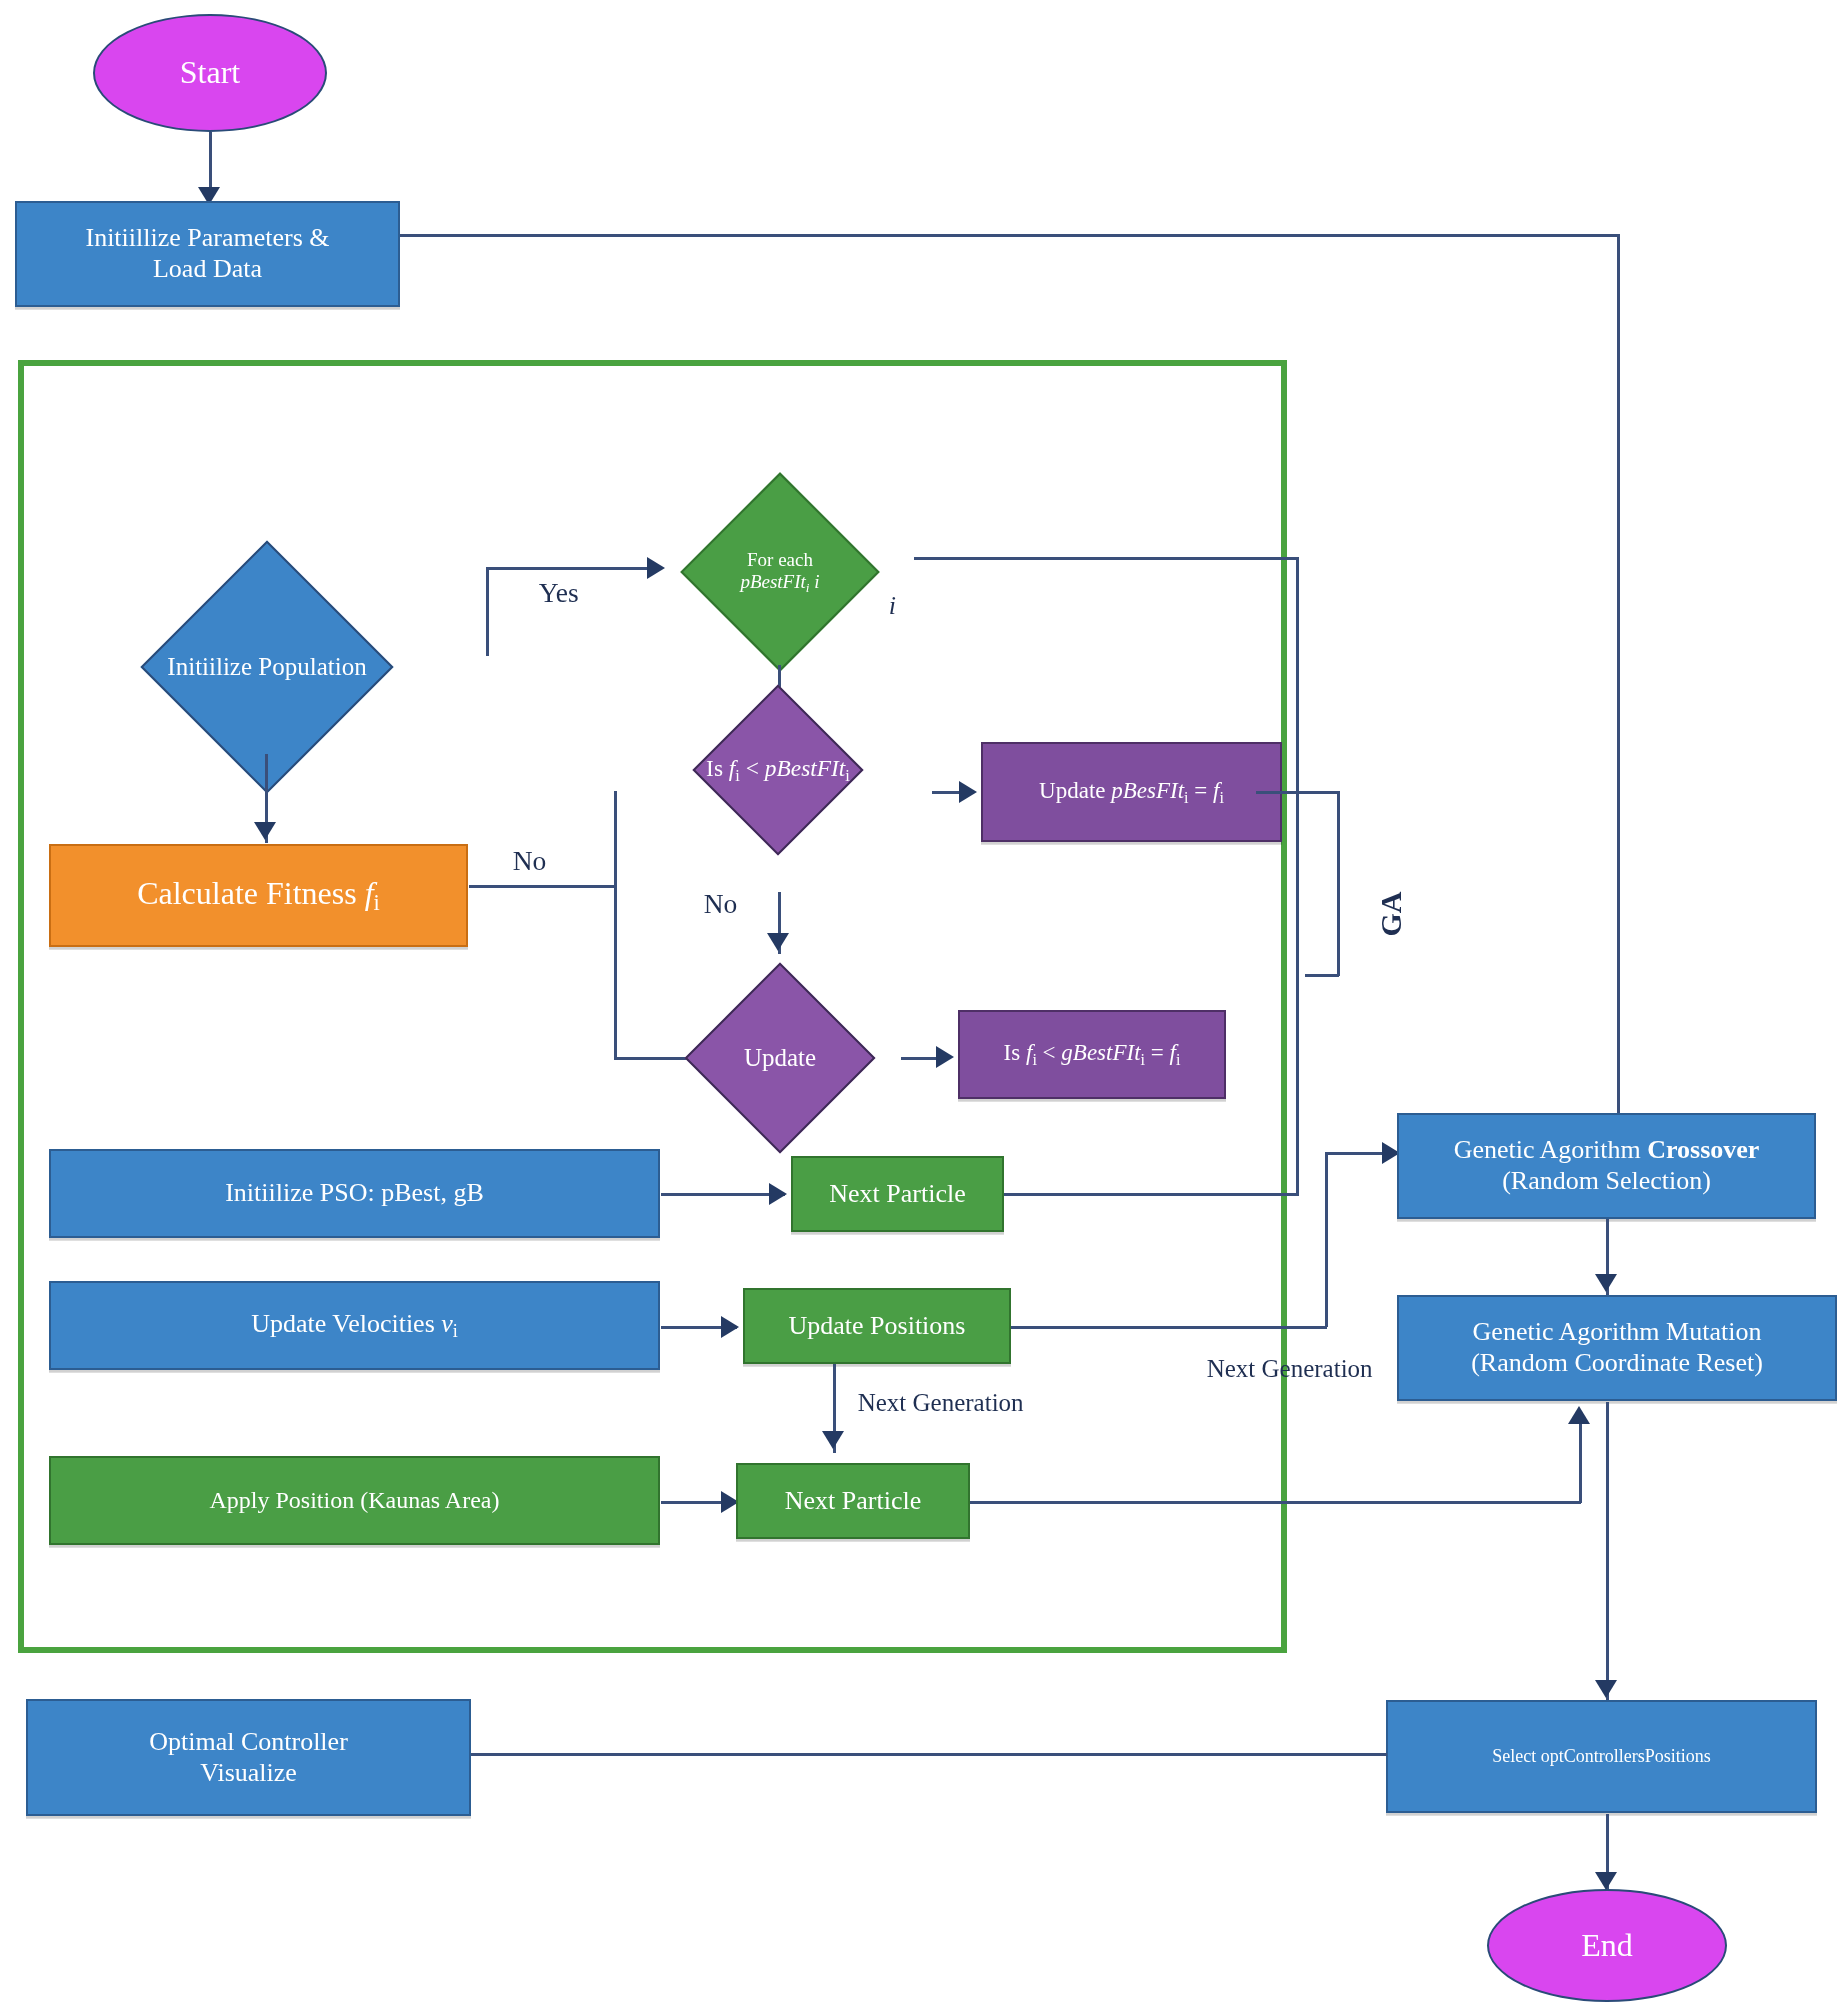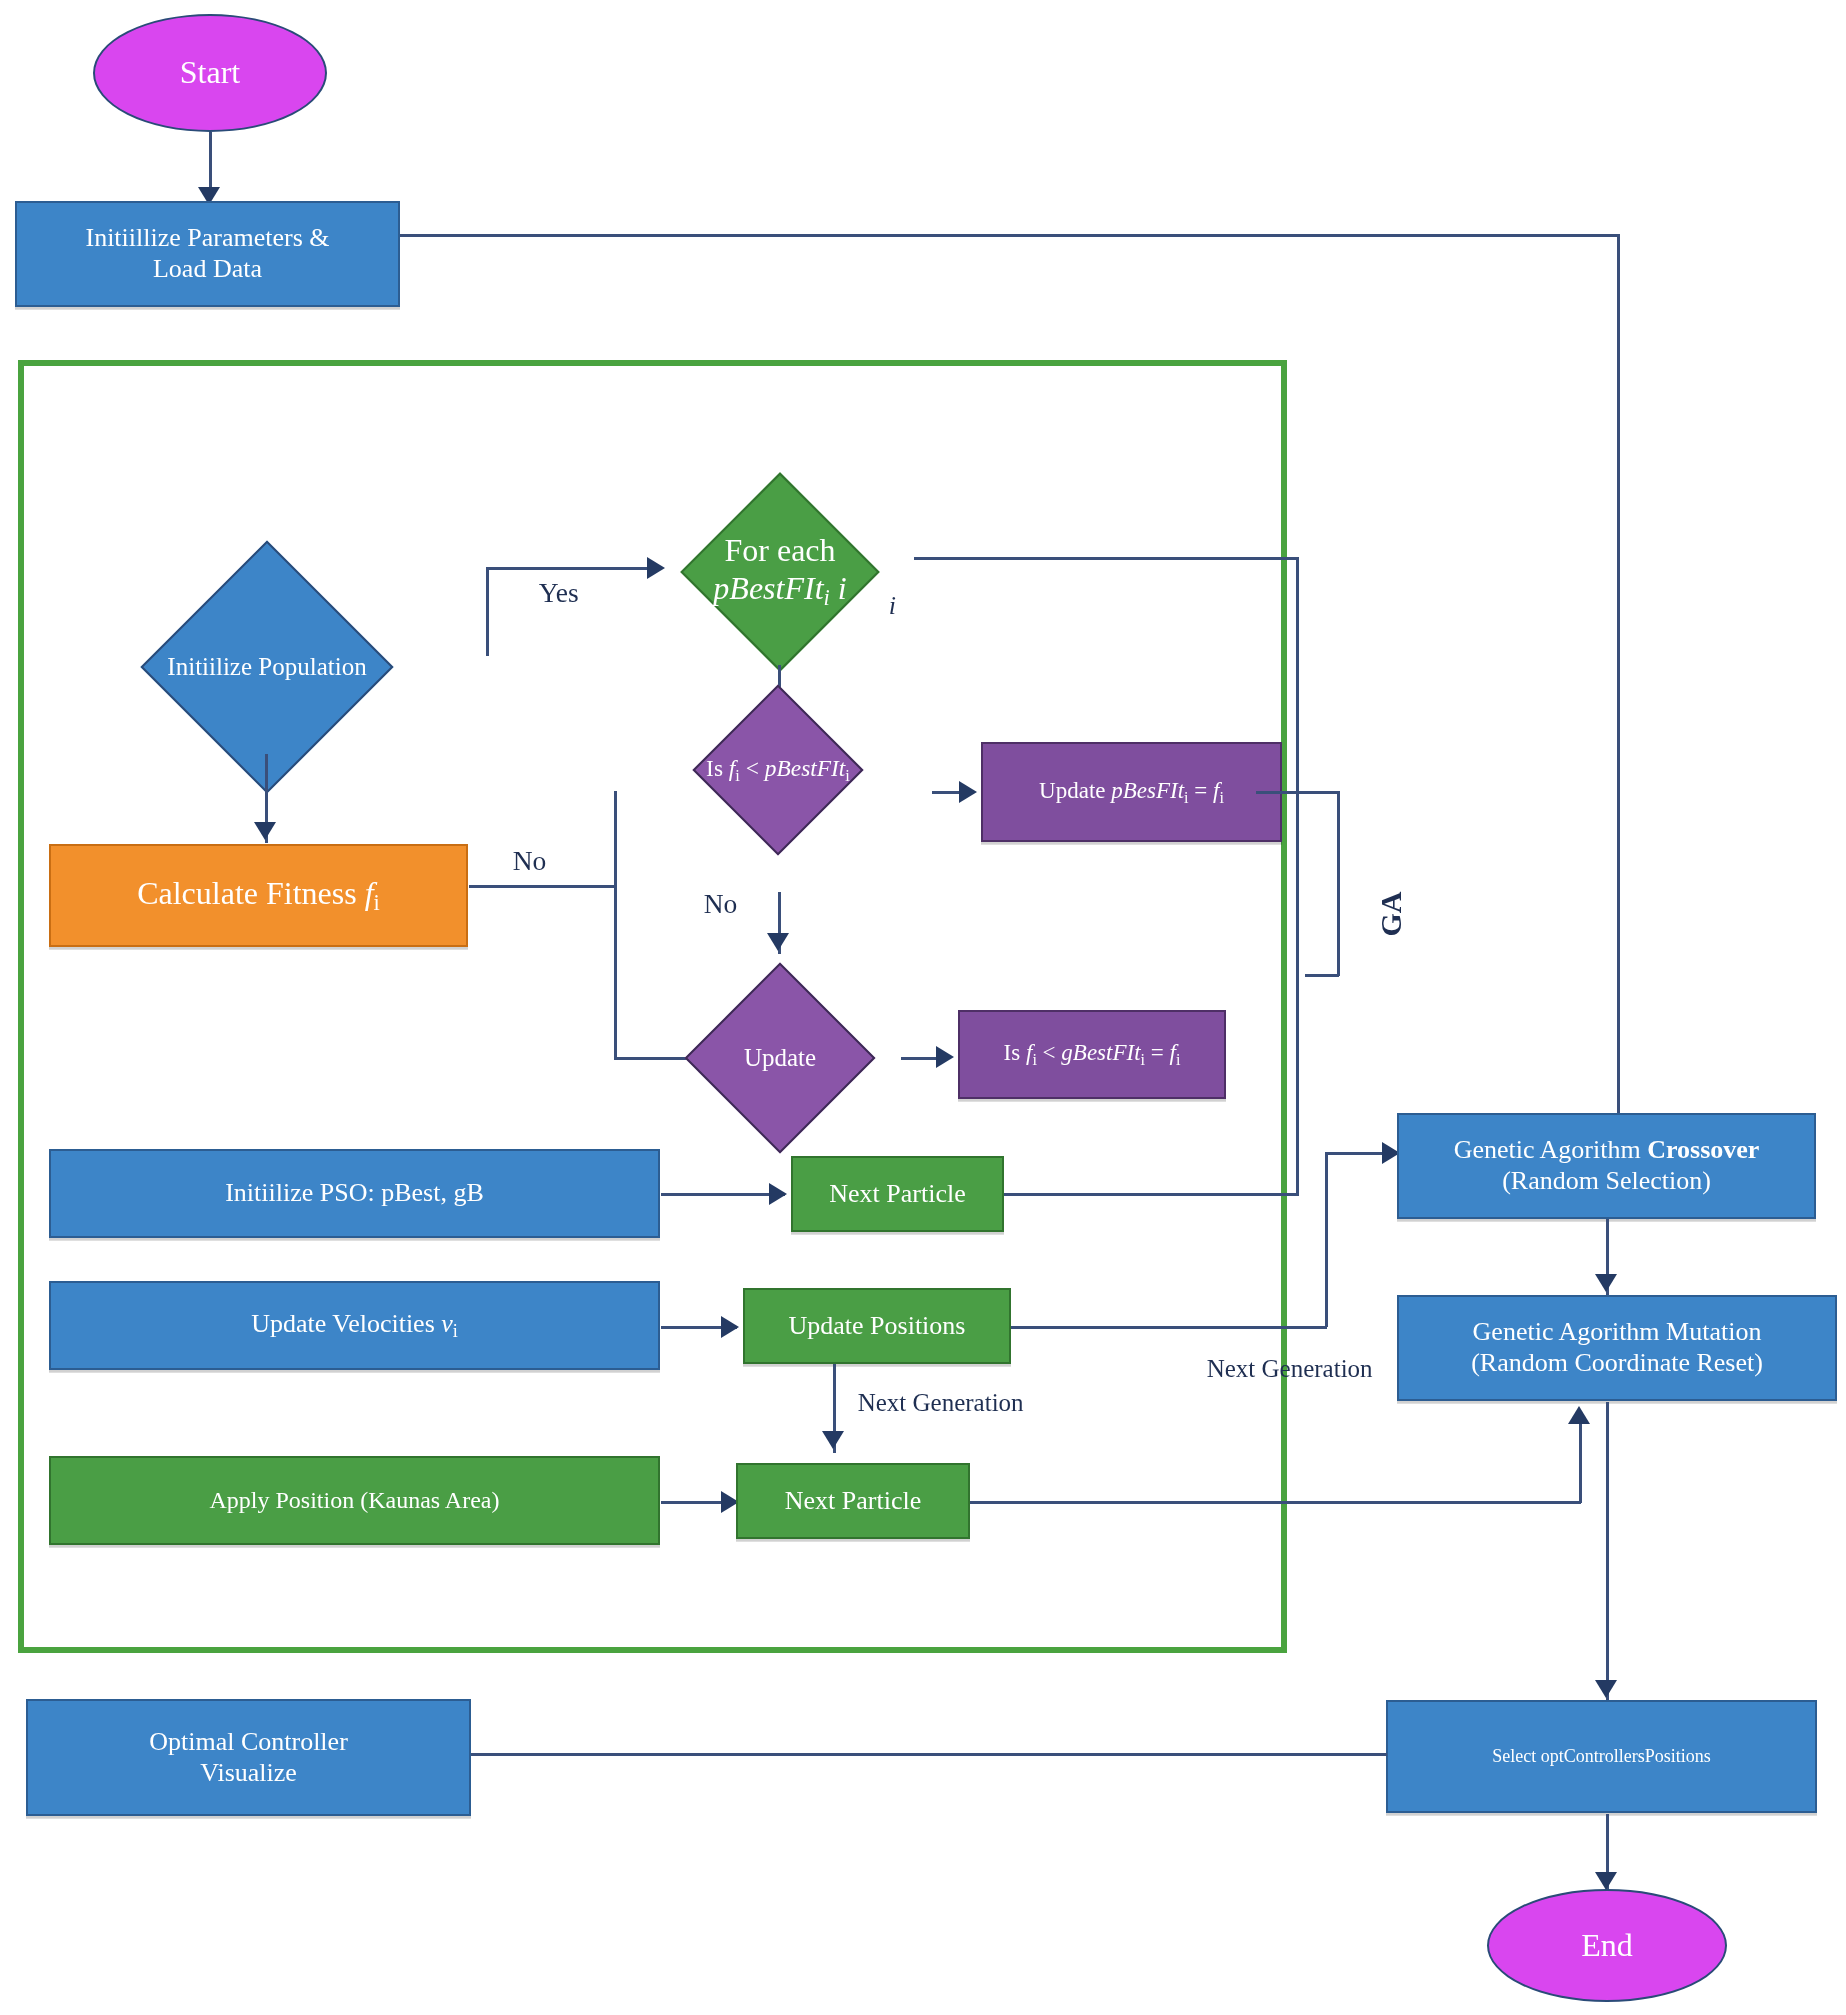--- a/index.html
+++ b/index.html
@@ -80,21 +80,21 @@
   </div>
 
   <div class="ln lnv" style="left:265px;top:754px;height:89px;"></div>
   <div class="arrow ar-down" style="left:254px;top:822px;"></div>
 
   <div class="ln lnv" style="left:486px;top:567px;height:89px;"></div>
   <div class="ln lnh" style="left:486px;top:567px;width:168px;"></div>
   <div class="arrow ar-right" style="left:647px;top:557px;"></div>
   <div class="elabel" style="left:536px;top:577px;font-size:27.5px;">Yes</div>
 
-  <div class="node diamond green" style="left:639px;top:474px;width:282px;height:196px;font-size:32px;">
+  <div class="node diamond green" style="left:639px;top:474px;width:282px;height:196px;font-size:19px;">
     <div class="dshape" style="width:137px;height:137px;"></div>
     <div class="dlabel">
       <div>For each</div>
       <div>
         <span class="it">pBestFIt</span><span class="subi">i</span>&nbsp;<span class="it">i</span>
       </div>
     </div>
   </div>
 
   <div class="elabel it" style="left:886px;top:591px;font-size:26px;color:#1f2f52;background:transparent;">i</div>

